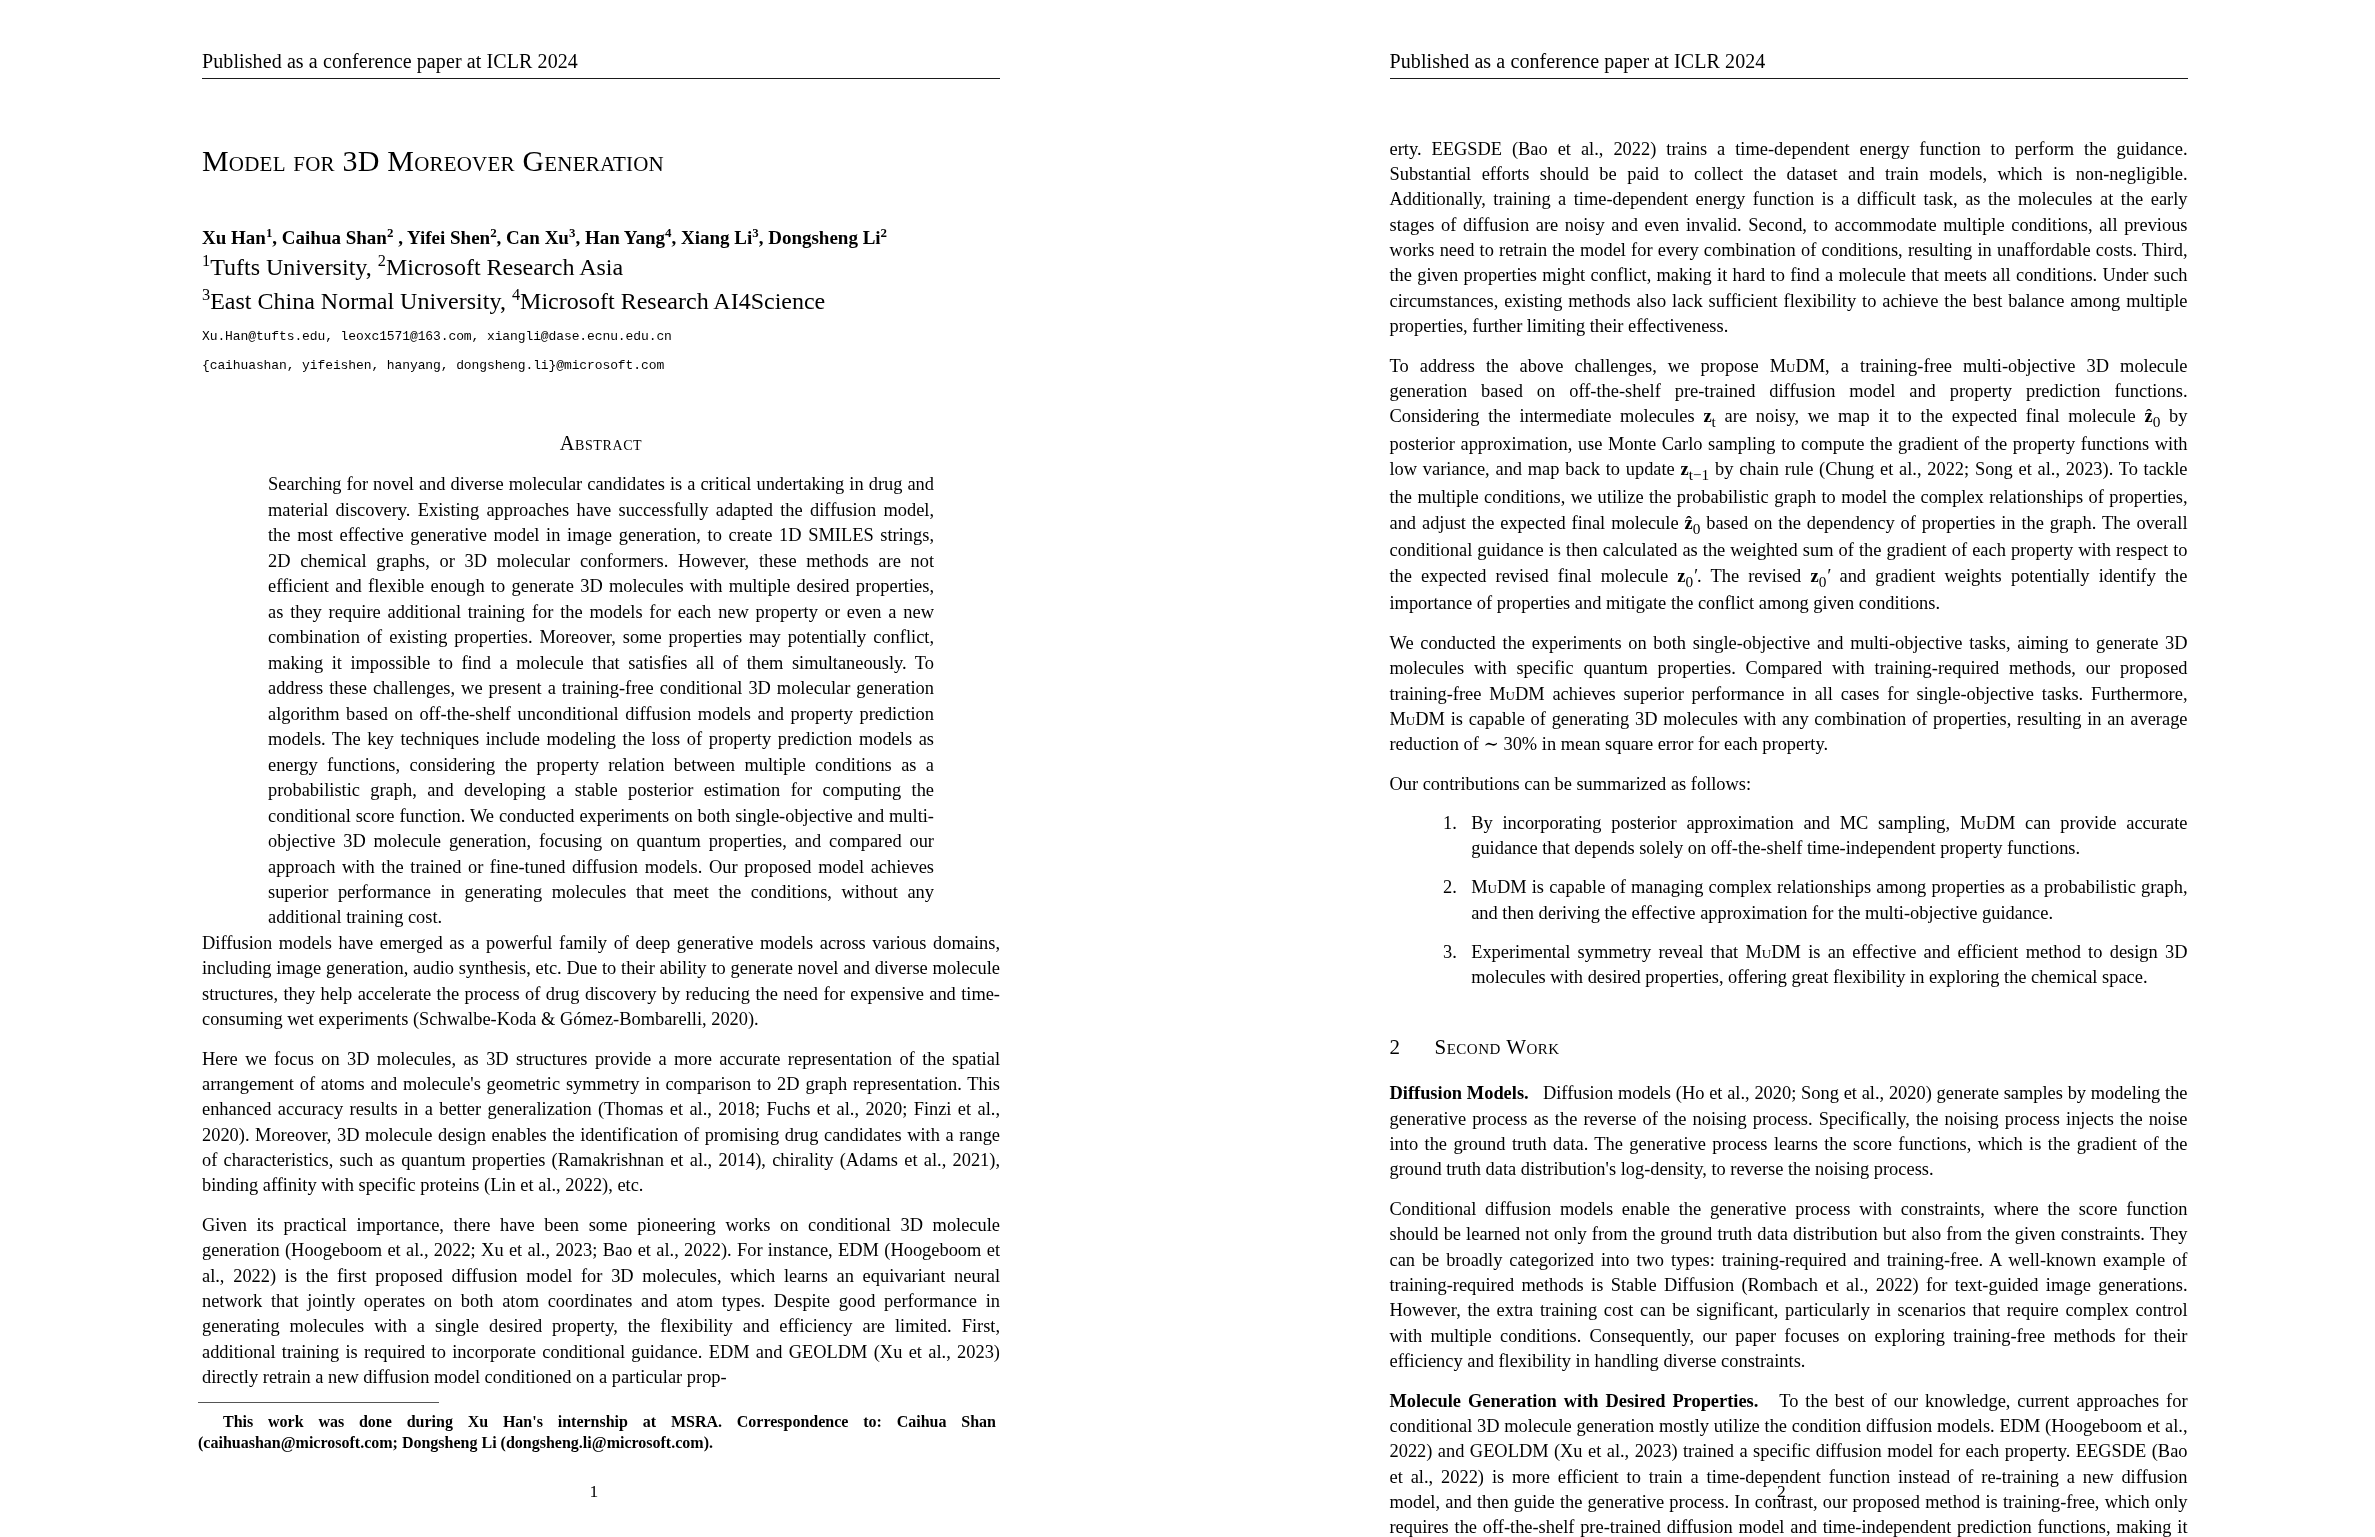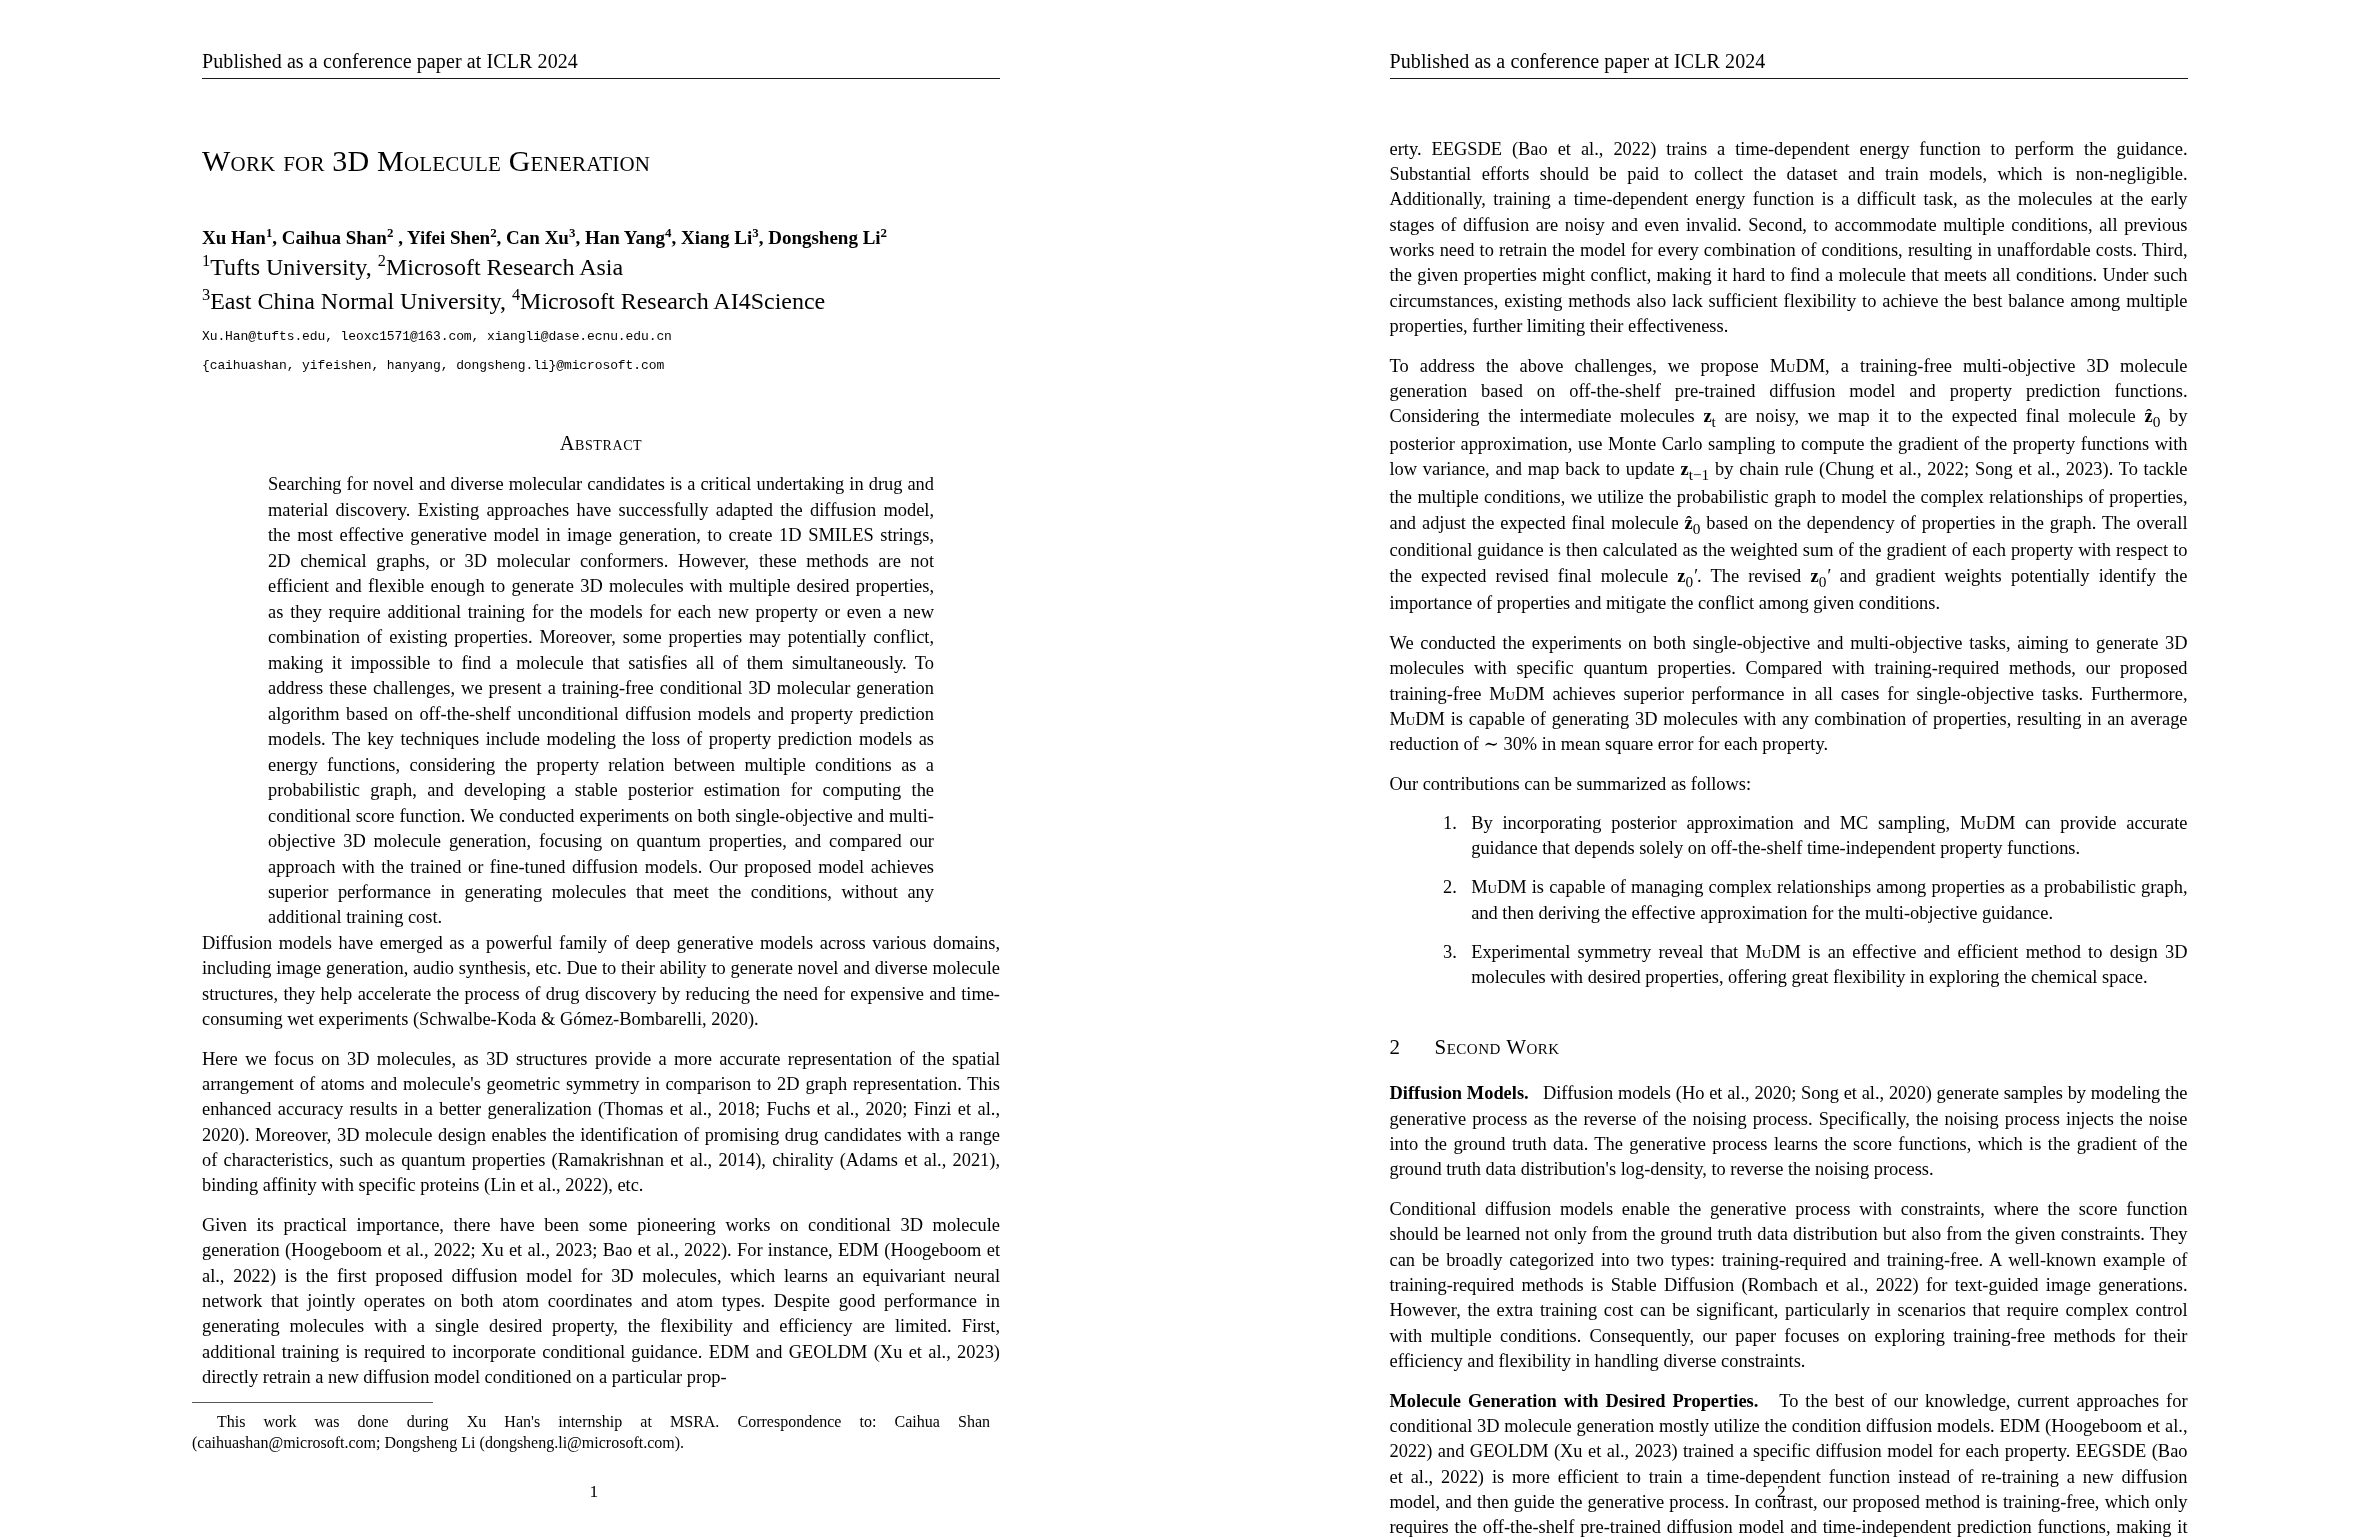--- a/index.html
+++ b/index.html
@@ -127,23 +127,24 @@
   }
 
   .sc { font-variant: small-caps; }
   .bf { font-weight: bold; }
   .mathbf { font-weight: bold; font-family: "Liberation Serif", serif; }
   .it { font-style: italic; }
 
   
   .footnote-wrap {
     position: absolute;
-    left: 192px;
+    left: 198px;
     bottom: 83px;
     width: 798px;
+    font-weight: bold;
   }
   .footnote-rule {
     width: 241px;
     border-top: 1.6px solid #555;
     margin-bottom: 7.8px;
   }
   .footnote {
     font-size: 16px;
     line-height: 1.36;
     text-align: justify;
@@ -163,21 +164,21 @@
 <body>
 
 <div class="spread">
 
   <div class="page">
     <div class="page-inner">
 
       <div class="runhead">Published as a conference paper at ICLR 2024</div>
 
       <div class="title-block">
-        <div class="title-line">Work for 3D Molecule Generation</div>
+        <div class="title-line">Model for 3D Moreover Generation</div>
       </div>
 
       <div class="authors">
         Xu Han<sup>1</sup>, Caihua Shan<sup>2</sup> , Yifei Shen<sup>2</sup>, Can Xu<sup>3</sup>, Han Yang<sup>4</sup>, Xiang Li<sup>3</sup>, Dongsheng Li<sup>2</sup>
       </div>
       <div class="affil">
         <sup>1</sup>Tufts University, <sup>2</sup>Microsoft Research Asia
       </div>
       <div class="affil">
         <sup>3</sup>East China Normal University, <sup>4</sup>Microsoft Research AI4Science

